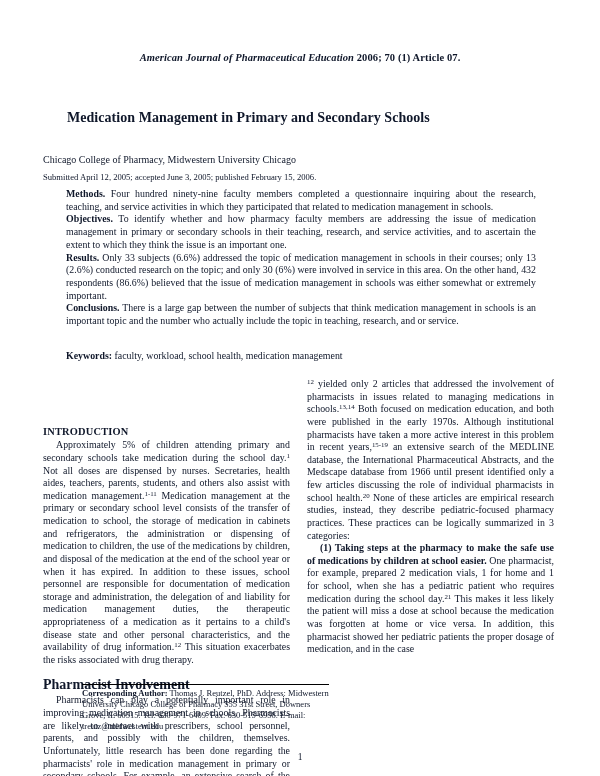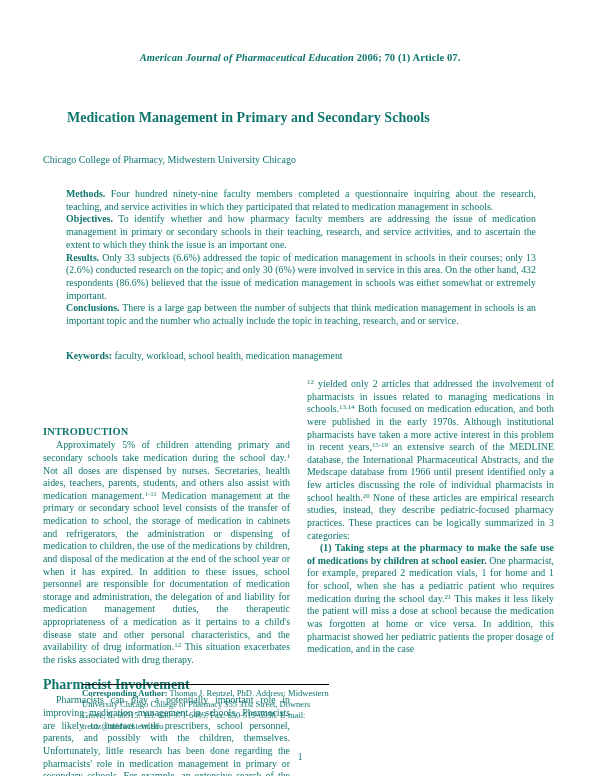--- a/index.html
+++ b/index.html
@@ -6,21 +6,21 @@
     margin: 0;
     padding: 0;
     background: #ffffff;
   }
   .page {
     position: relative;
     width: 600px;
     height: 776px;
     background: #ffffff;
     font-family: "Liberation Serif", "DejaVu Serif", serif;
-    color: #0f766e;
+    color: #0f172a;
     overflow: hidden;
     box-sizing: border-box;
   }
 
   
   .running-head {
     position: absolute;
     top: 52px;
     left: 40px;
     width: 520px;
@@ -175,20 +175,21 @@
 
 <div class="page">
 
   <div class="running-head">
     <span class="jname">American Journal of Pharmaceutical Education</span><span> 2006; 70 (1) Article 07.</span>
   </div>
 
 
   <div class="art-title">Medication Management in Primary and Secondary Schools</div>
   <div class="affiliation">Chicago College of Pharmacy, Midwestern University Chicago</div>
+  <div class="submitted">Submitted April 12, 2005; accepted June 3, 2005; published February 15, 2006.</div>
 
   <div class="abstract">
     <p><span class="lead">Methods.</span><span> Four hundred ninety-nine faculty members completed a questionnaire inquiring about the research, teaching, and service activities in which they participated that related to medication management in schools.</span></p>
     <p><span class="lead">Objectives.</span><span> To identify whether and how pharmacy faculty members are addressing the issue of medication management in primary or secondary schools in their teaching, research, and service activities, and to ascertain the extent to which they think the issue is an important one.</span></p>
     <p><span class="lead">Results.</span><span> Only 33 subjects (6.6%) addressed the topic of medication management in schools in their courses; only 13 (2.6%) conducted research on the topic; and only 30 (6%) were involved in service in this area. On the other hand, 432 respondents (86.6%) believed that the issue of medication management in schools was either somewhat or extremely important.</span></p>
     <p><span class="lead">Conclusions.</span><span> There is a large gap between the number of subjects that think medication management in schools is an important topic and the number who actually include the topic in teaching, research, and or service.</span></p>
     <p class="kw"><span class="lead">Keywords:</span><span> faculty, workload, school health, medication management</span></p>
   </div>
 
   <div class="col col-left">

